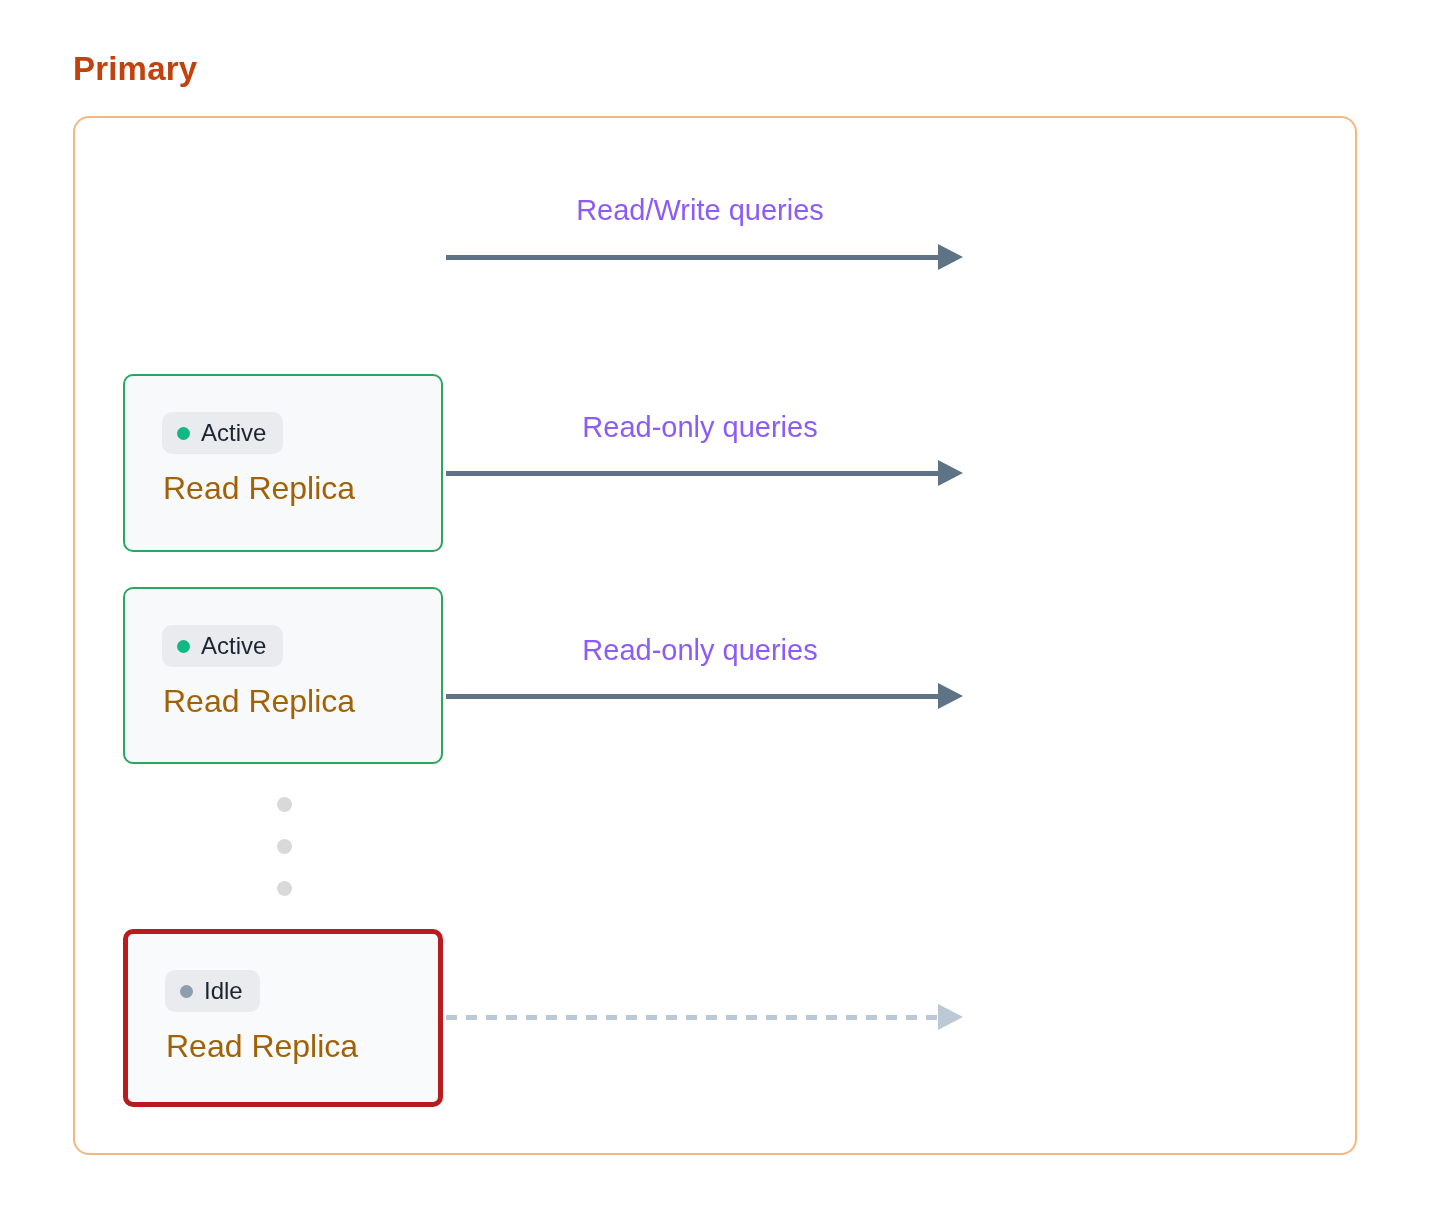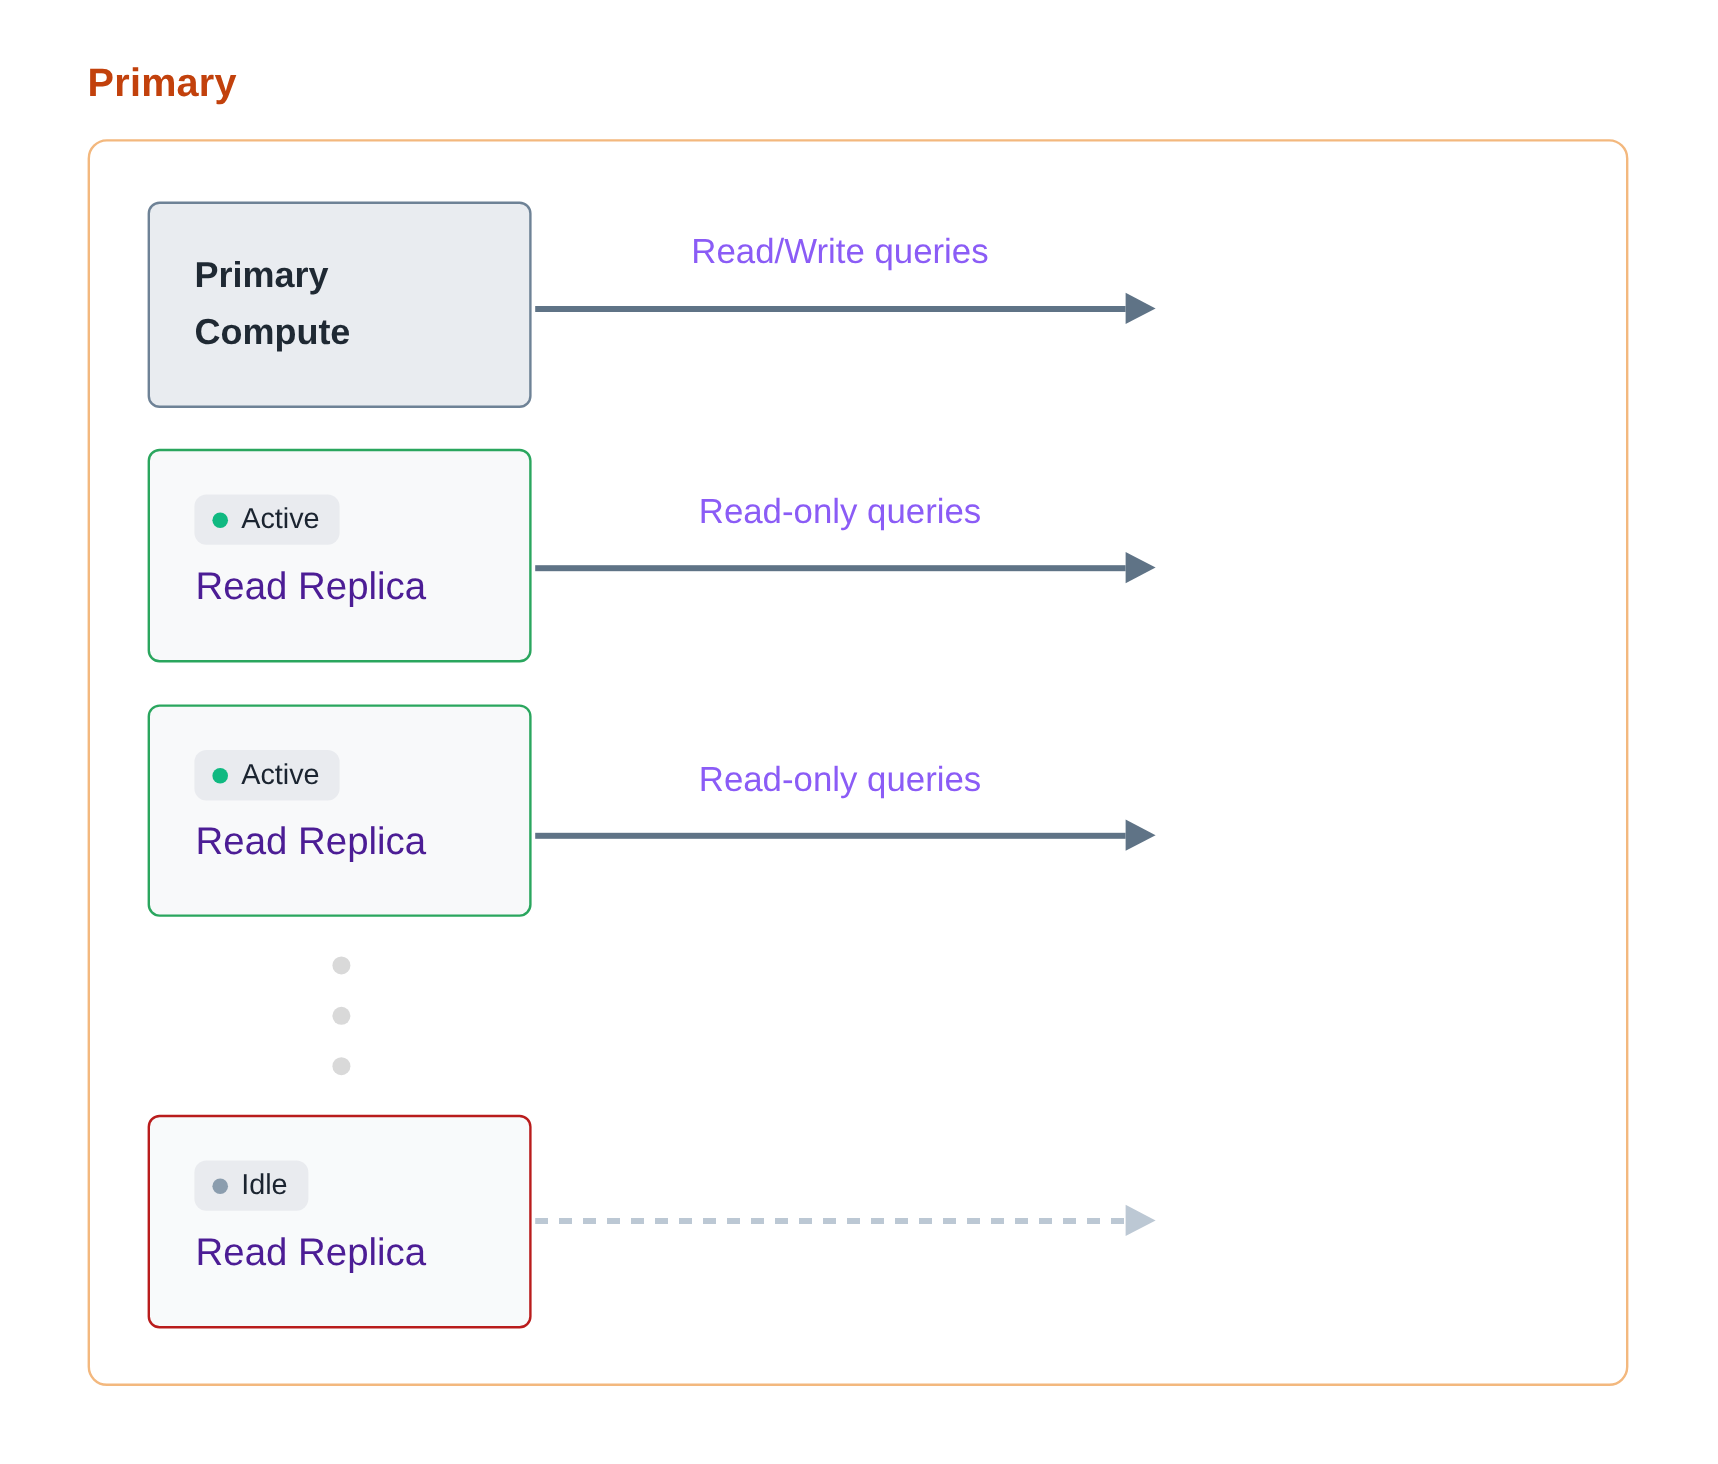--- a/index.html
+++ b/index.html
@@ -55,21 +55,21 @@
     font-weight: 700;
     color: #1f2933;
   }
   .node-replica {
     left: 48px;
     width: 320px;
     height: 178px;
     background: #f8f9fa;
   }
   .replica-active { border: 2px solid #2aa65e; }
-  .replica-idle  { border: 2px solid #b91c1c; background: #f8fafb; text-decoration: underline; }
+  .replica-idle  { border: 5px solid #b91c1c; background: #f8fafb; text-decoration: underline; }
   .replica-1 { top: 256px; }
   .replica-2 { top: 469px; height: 177px; }
   .replica-3 { top: 811px; }
   .status-badge {
     position: absolute;
     left: 37px;
     top: 36px;
     display: inline-flex;
     align-items: center;
     gap: 11px;
@@ -85,21 +85,21 @@
     border-radius: 50%;
     display: inline-block;
   }
   .dot-active { background: #10b981; }
   .dot-idle   { background: #8b9dae; }
   .replica-label {
     position: absolute;
     left: 38px;
     top: 92px;
     font-size: 32px;
-    color: #4c1d95;
+    color: #a16207;
     line-height: 40px;
   }
   .node-storage {
     left: 917px;
     top: 49px;
     width: 322px;
     height: 940px;
     background: #e8ebef;
     border: 2px solid #7d92a2;
     display: flex;
@@ -173,23 +173,20 @@
 </style>
 </head>
 <body>
 
 <div class="canvas">
 
   <h1 class="page-title">Primary</h1>
 
   <div class="project-box">
 
-    <div class="node node-primary">
-      <div class="node-title">Primary Compute</div>
-    </div>
 
     <div class="node node-replica replica-active replica-1">
       <span class="status-badge">
         <span class="status-dot dot-active"></span>
         <span>Active</span>
       </span>
       <div class="replica-label">Read Replica</div>
     </div>
 
     <div class="node node-replica replica-active replica-2">

